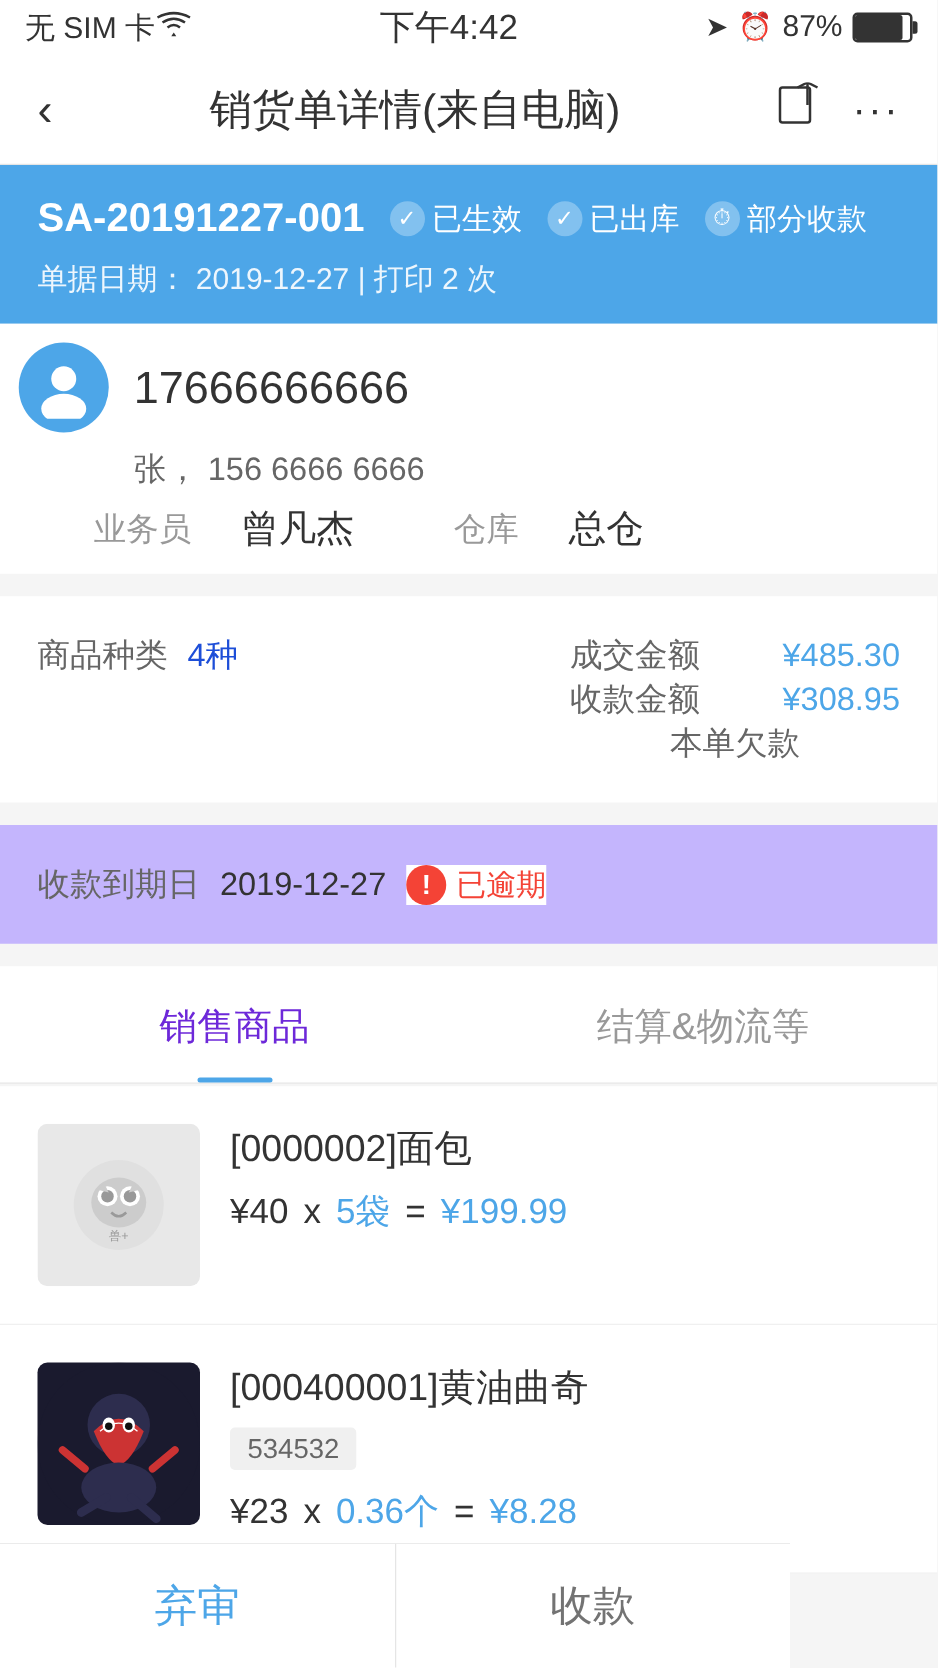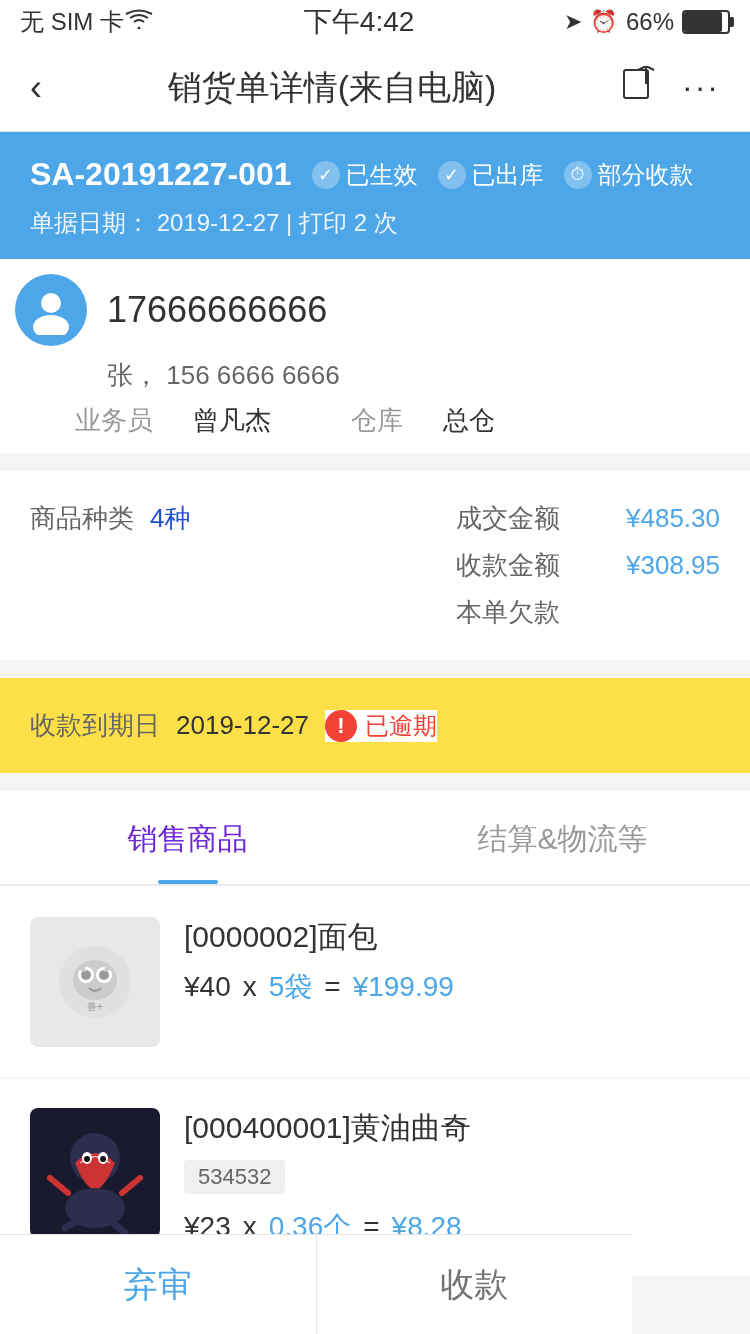--- a/index.html
+++ b/index.html
@@ -170,21 +170,21 @@
       display: flex;
       align-items: center;
       gap: 40px;
       margin-left: 60px;
     }
     .info-label {
       font-size: 26px;
       color: #999;
     }
     .info-value {
-      font-size: 26px;
+      font-size: 30px;
       color: #333;
     }
 
     
     .divider {
       height: 16px;
       background: #f5f5f5;
     }
 
     
@@ -207,42 +207,41 @@
       font-size: 26px;
       color: #666;
     }
     .stats-count {
       font-size: 26px;
       color: #1d4ed8;
     }
     .stats-right {
       display: flex;
       flex-direction: column;
-      gap: 12px;
-      align-items: flex-start;
+      align-items: center;
     }
     .stats-item {
       display: flex;
       gap: 20px;
       align-items: center;
     }
     .stats-item-label {
       font-size: 26px;
       color: #666;
     }
     .stats-item-value {
       font-size: 26px;
       color: #4da6e8;
       min-width: 140px;
       text-align: right;
     }
 
     
     .due-section {
-      background: #fde047;
+      background: #c4b5fd;
       padding: 30px;
       display: flex;
       align-items: center;
       gap: 16px;
       margin-bottom: 2px;
     }
     .due-label {
       font-size: 26px;
       color: #666;
     }
@@ -415,21 +414,21 @@
         <path d="M10 14 Q15 10 20 14" stroke="#333" stroke-width="2" fill="none"></path>
         <path d="M6 10 Q15 4 24 10" stroke="#333" stroke-width="2" fill="none"></path>
         <path d="M2 6 Q15 -1 28 6" stroke="#333" stroke-width="2" fill="none"></path>
       </svg>
     </span>
   </div>
   <div style="font-size:28px;font-weight:500;">下午4:42</div>
   <div class="status-right">
     <span style="font-size:22px;">➤</span>
     <span style="font-size:22px;">⏰</span>
-    <span>66%</span>
+    <span>87%</span>
     <div class="battery-icon">
       <div class="battery-fill"></div>
     </div>
   </div>
 </div>
 
 <div class="nav-bar">
   <span class="nav-back">‹</span>
   <span class="nav-title">销货单详情(来自电脑)</span>
   <div class="nav-actions">

